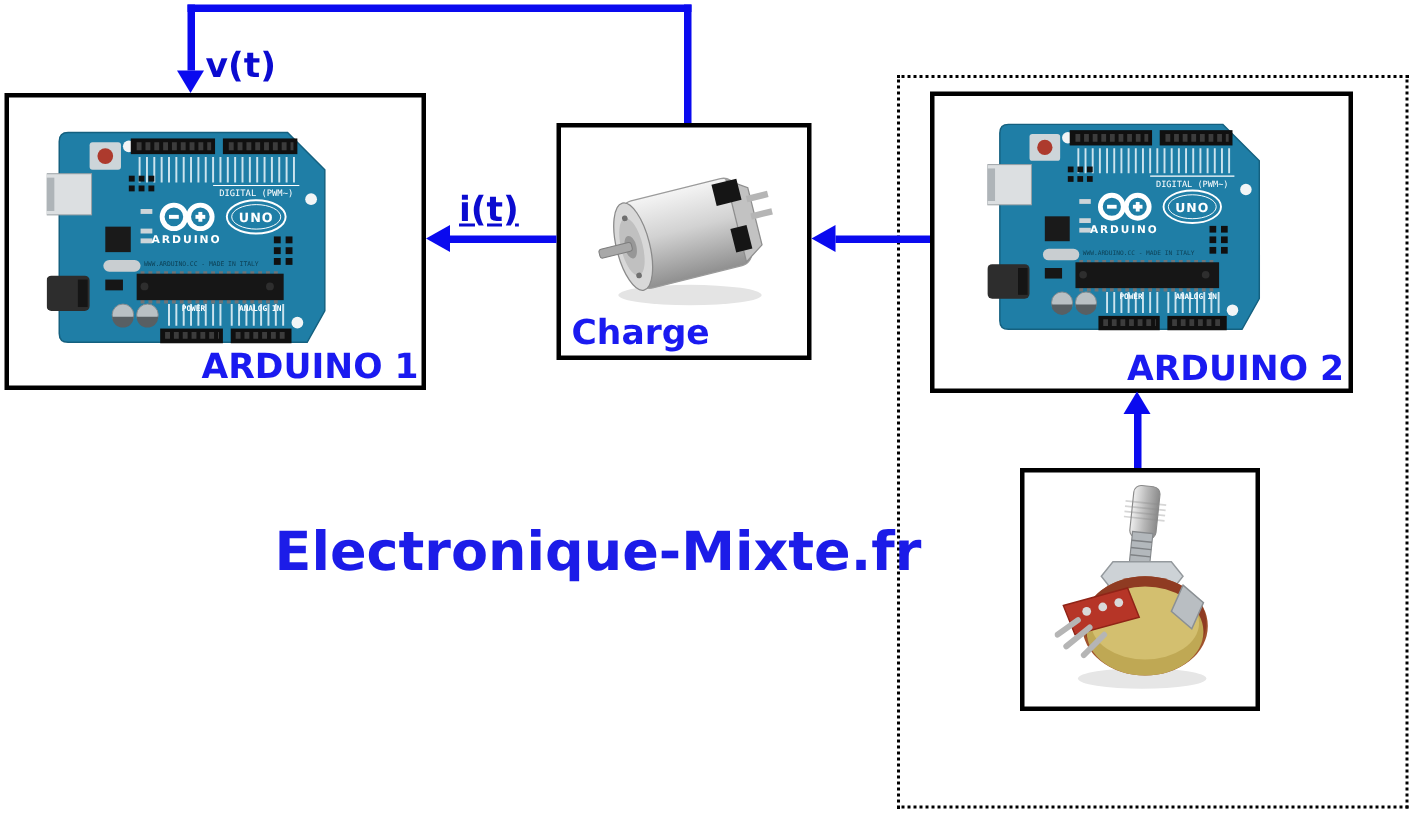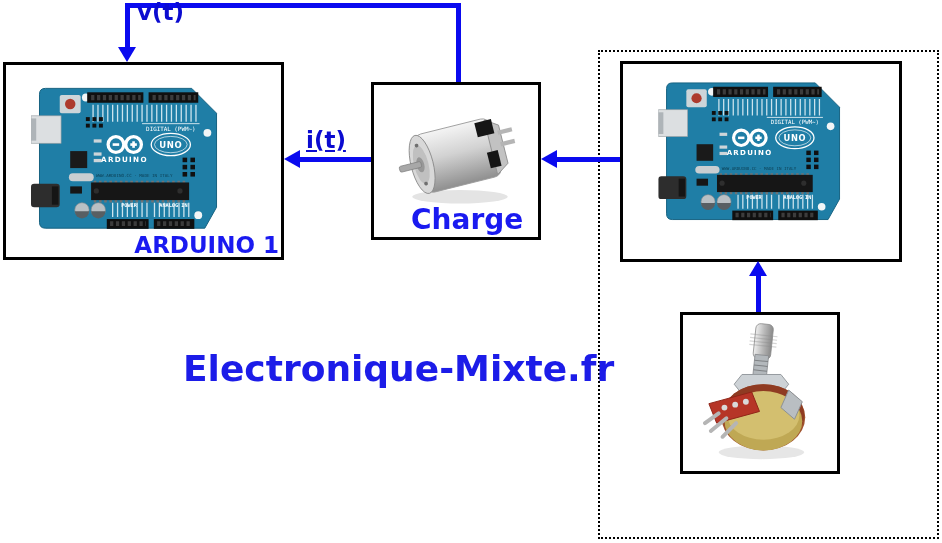--- a/index.html
+++ b/index.html
@@ -20,21 +20,21 @@
   .blue-line { position: absolute; background: var(--line-blue, #0a0aef); }
 
   .arrowhead { position: absolute; width: 0; height: 0; }
   .arrow-down  { border-left: 9px solid transparent; border-right: 9px solid transparent; border-top: 15px solid var(--line-blue, #0a0aef); }
   .arrow-up    { border-left: 9px solid transparent; border-right: 9px solid transparent; border-bottom: 15px solid var(--line-blue, #0a0aef); }
   .arrow-left  { border-top: 9px solid transparent; border-bottom: 9px solid transparent; border-right: 16px solid var(--line-blue, #0a0aef); }
 
   .lbl { position: absolute; font-weight: bold; white-space: nowrap; line-height: 1.05; }
   .signal-lbl   { color: var(--signal-label-blue, #0b0bd0); font-size: 23px; }
   .board-lbl    { color: var(--label-blue, #1a1af0); font-size: 23px; }
-  .charge-lbl   { color: var(--label-blue, #1a1af0); font-size: 28px; margin-left: 30px; }
+  .charge-lbl   { color: var(--label-blue, #1a1af0); font-size: 23px; }
   .heading-lbl  { color: var(--heading-navy, #10108f); font-size: 24px; letter-spacing: 0px; }
   .watermark-lbl{ color: var(--watermark-blue, #1c1ce8); font-size: 36px; }
 
   .inbox-lbl { position: absolute; }
 </style>
 </head>
 <body>
 
 <div class="canvas">
 
@@ -172,20 +172,21 @@
     </svg>
     <div class="lbl charge-lbl inbox-lbl" style="left:7px; bottom:3px;">Charge</div>
   </div>
 
   <div class="box dotted-box" style="left:598px; top:50px; width:337px; height:485px;"></div>
 
   <div class="box thin-box" style="left:620px; top:61px; width:276px; height:195px;">
     <svg class="component-img" style="left:35px; top:10px;" width="192" height="150" viewBox="0 0 300 235" aria-label="arduino-uno-board-photo">
       <use href="#arduino-uno"></use>
     </svg>
+    <div class="lbl board-lbl inbox-lbl" style="right:3px; bottom:1px;">ARDUINO 2</div>
   </div>
 
   <div class="box thin-box" style="left:680px; top:312px; width:154px; height:156px;">
     <svg class="component-img" style="left:20px; top:5px;" width="112" height="144" viewBox="0 0 115 148" aria-label="potentiometer-photo">
       <ellipse cx="60" cy="136" rx="44" ry="7" fill="#e6e6e6"></ellipse>
 
       <g transform="rotate(6 60 40)">
         <rect x="51" y="4" width="18" height="36" rx="5" fill="url(#gShaft)" stroke="#8a8a8a" stroke-width="0.8"></rect>
         <line x1="53" y1="22" x2="67" y2="22" stroke="#8a8a8a" stroke-width="28" stroke-dasharray="1.2 2.4" opacity="0.35" transform="rotate(90 60 22)"></line>
         <rect x="53" y="36" width="14" height="22" fill="#b3b8bc" stroke="#86898c" stroke-width="0.8"></rect>
@@ -218,21 +219,21 @@
     </svg>
   </div>
 
 
   <div class="lbl watermark-lbl" style="left:183px; top:350px;">Electronique-Mixte.fr</div>
 
   <div class="blue-line" style="left:125px; top:3px; width:336px; height:5px;"></div>
   <div class="blue-line" style="left:125px; top:3px; width:5px; height:44px;"></div>
   <div class="arrowhead arrow-down" style="left:118px; top:47px;"></div>
   <div class="blue-line" style="left:456px; top:3px; width:5px; height:79px;"></div>
-  <div class="lbl signal-lbl" style="left:137px; top:0;">v(t)</div>
+  <div class="lbl signal-lbl" style="left:137px; top:32px;">v(t)</div>
 
   <div class="blue-line" style="left:299px; top:157px; width:72px; height:5px;"></div>
   <div class="arrowhead arrow-left" style="left:284px; top:150px;"></div>
   <div class="lbl signal-lbl" style="left:306px; top:128px;text-decoration:underline;">i(t)</div>
 
   <div class="blue-line" style="left:557px; top:157px; width:63px; height:5px;"></div>
   <div class="arrowhead arrow-left" style="left:541px; top:150px;"></div>
 
   <div class="blue-line" style="left:756px; top:276px; width:5px; height:36px;"></div>
   <div class="arrowhead arrow-up" style="left:749px; top:261px;"></div>

